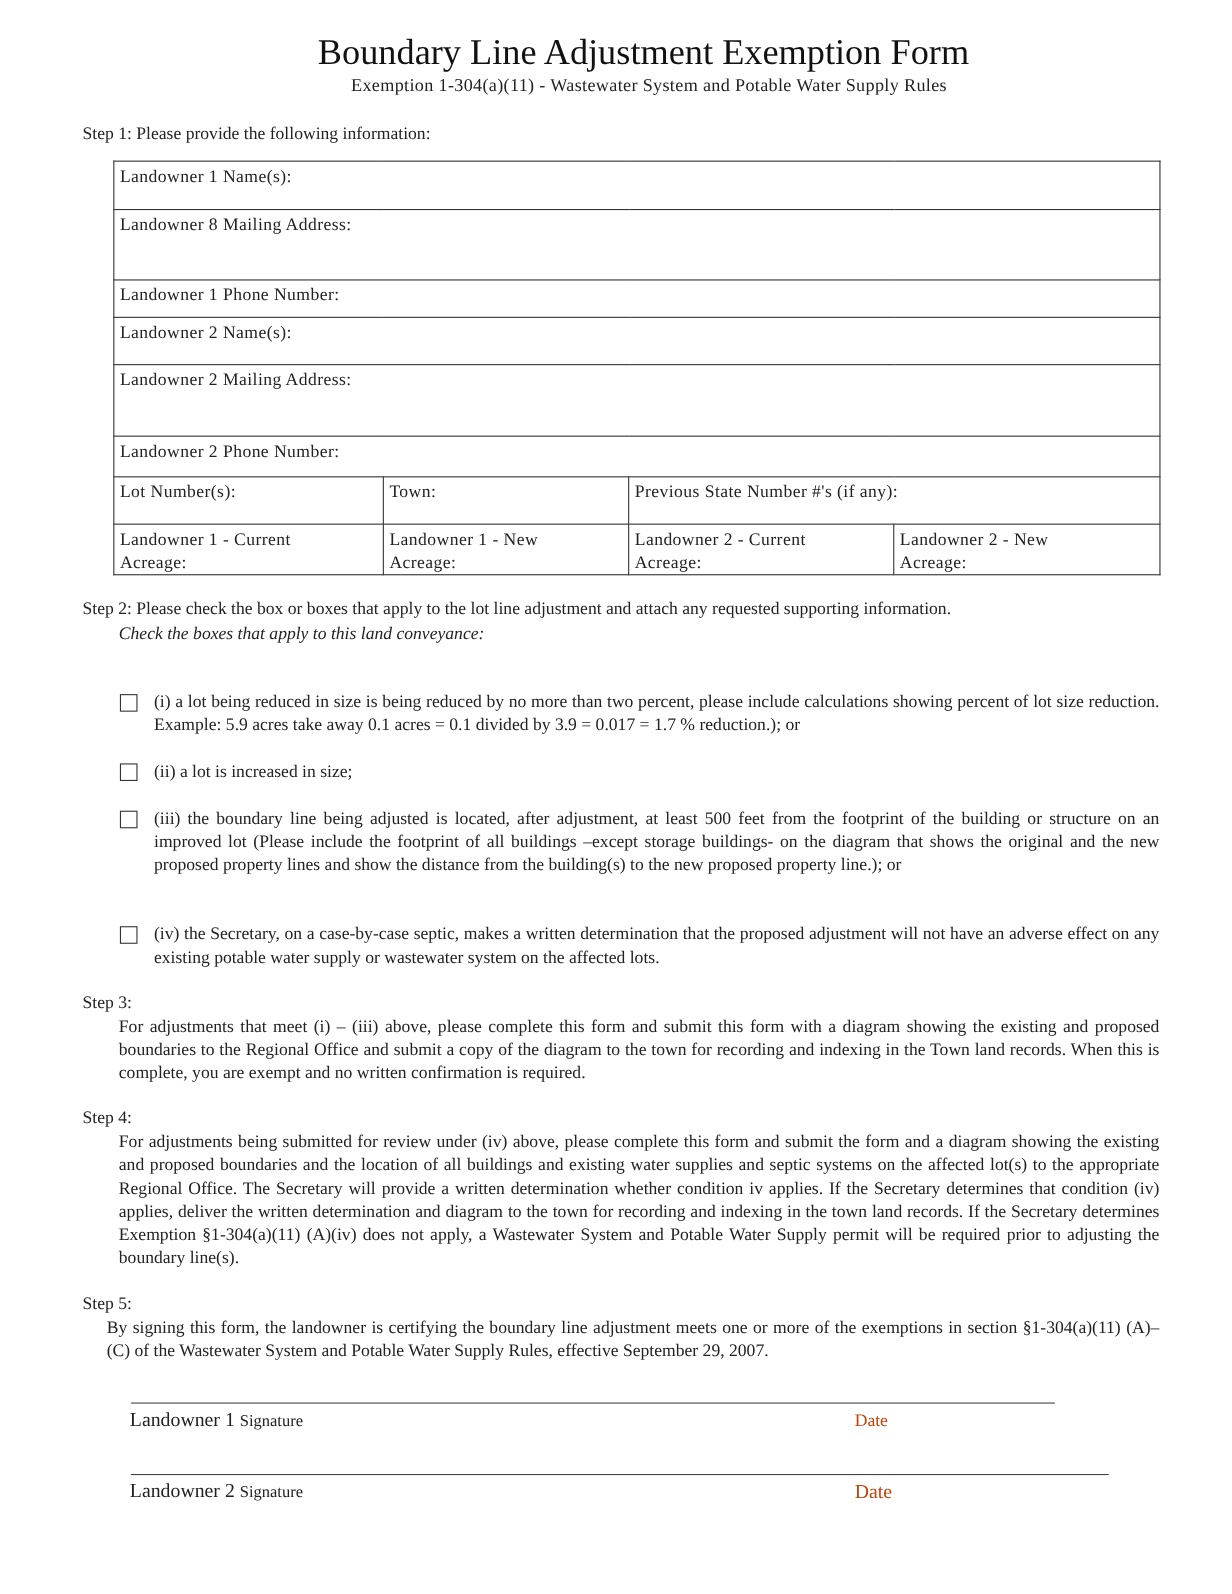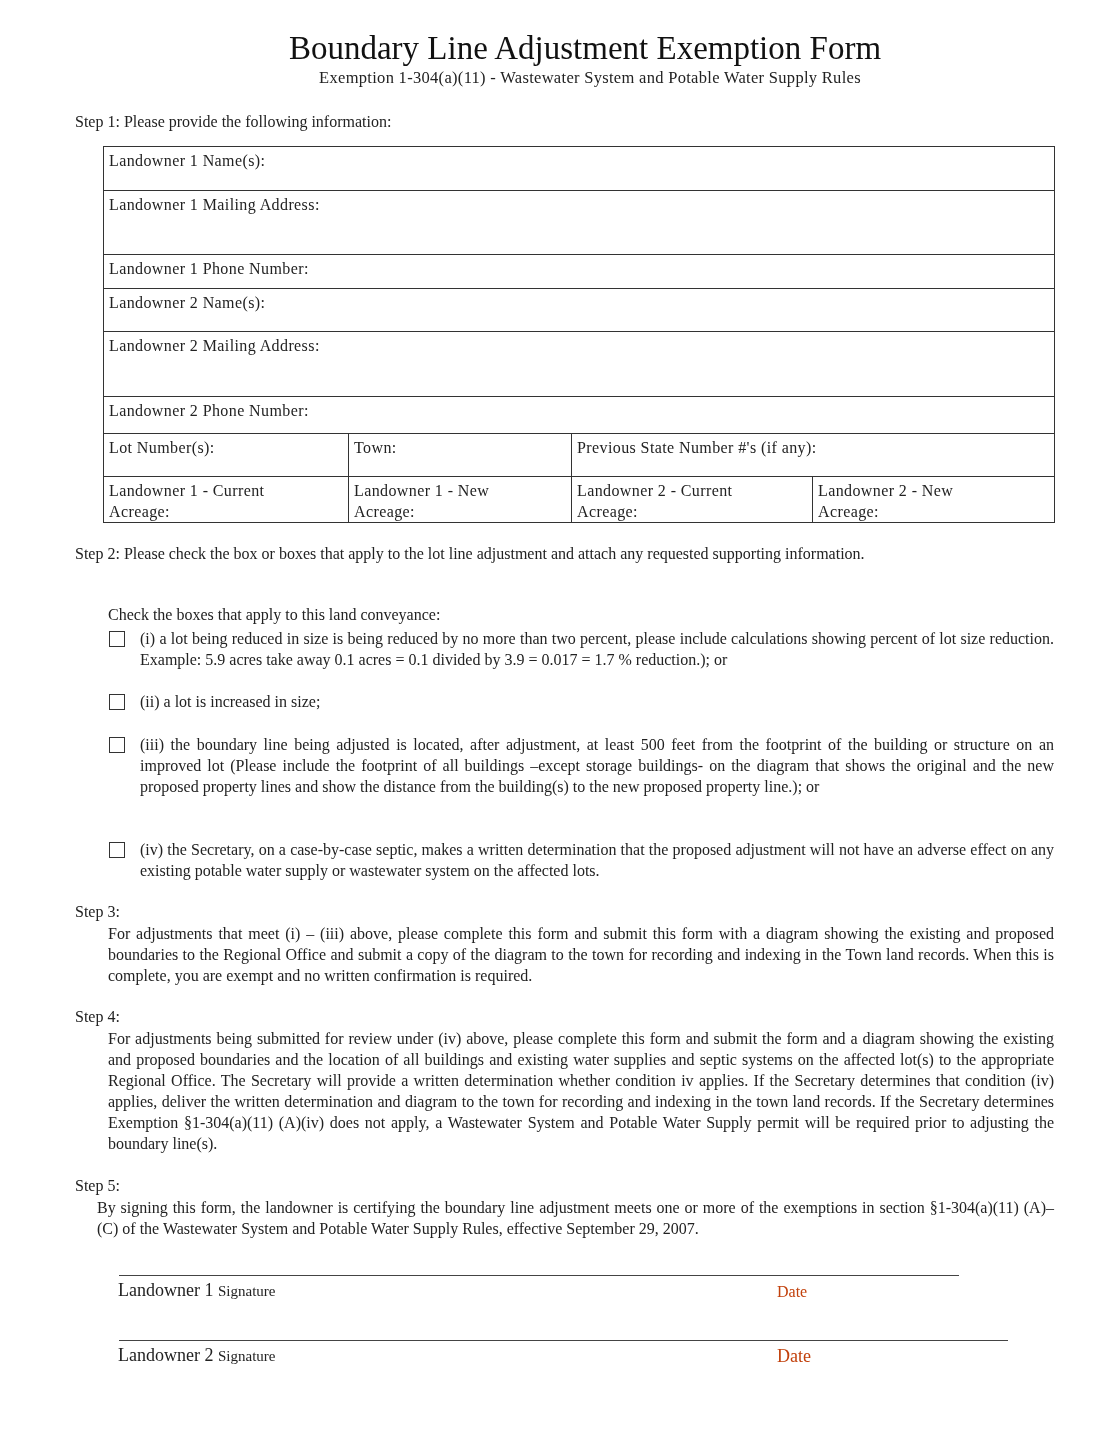--- a/index.html
+++ b/index.html
@@ -49,21 +49,21 @@
     <col style="width:245px">
       <col style="width:223px">
       <col style="width:241px">
       <col style="width:242px">
   </colgroup>
   <tbody>
       <tr style="height:44px">
     <td colspan="4"><span>Landowner 1 Name(s):</span></td>
   </tr>
   <tr style="height:64px">
-    <td colspan="4"><span>Landowner 1 Mailing Address:</span></td>
+    <td colspan="4"><span>Landowner 8 Mailing Address:</span></td>
   </tr>
   <tr style="height:34px">
     <td colspan="4"><span>Landowner 1 Phone Number:</span></td>
   </tr>
   <tr style="height:43px">
     <td colspan="4"><span>Landowner 2 Name(s):</span></td>
   </tr>
   <tr style="height:65px">
     <td colspan="4"><span>Landowner 2 Mailing Address:</span></td>
   </tr>
@@ -90,21 +90,21 @@
     </td>
     <td>
       <div>Landowner 2 - New</div>
       <div>Acreage:</div>
     </td>
   </tr>
 </tbody>
   </table>
 
 <div class="abs step-head" style="left:75px; top:545px;">Step 2: Please check the box or boxes that apply to the lot line adjustment and attach any requested supporting information.</div>
-<div class="abs step-head" style="left:108px; top:606px;">Check the boxes that apply to this land conveyance:</div>
+<div class="abs step-head" style="left:108px; top:568px;font-style:italic;">Check the boxes that apply to this land conveyance:</div>
 
 <div class="cb-row" style="top:628px; height:44px;">
   <div class="checkbox"></div>
   <div class="cb-text">(i) a lot being reduced  in size is being reduced by no more than two percent, please include calculations showing percent of lot size reduction. Example: 5.9 acres take away 0.1 acres = 0.1 divided by 3.9 = 0.017 = 1.7 % reduction.); or</div>
 </div>
 <div class="cb-row" style="top:691px; height:22px;">
   <div class="checkbox"></div>
   <div class="cb-text">(ii) a lot is increased in size;</div>
 </div>
 <div class="cb-row" style="top:734px; height:86px;">

